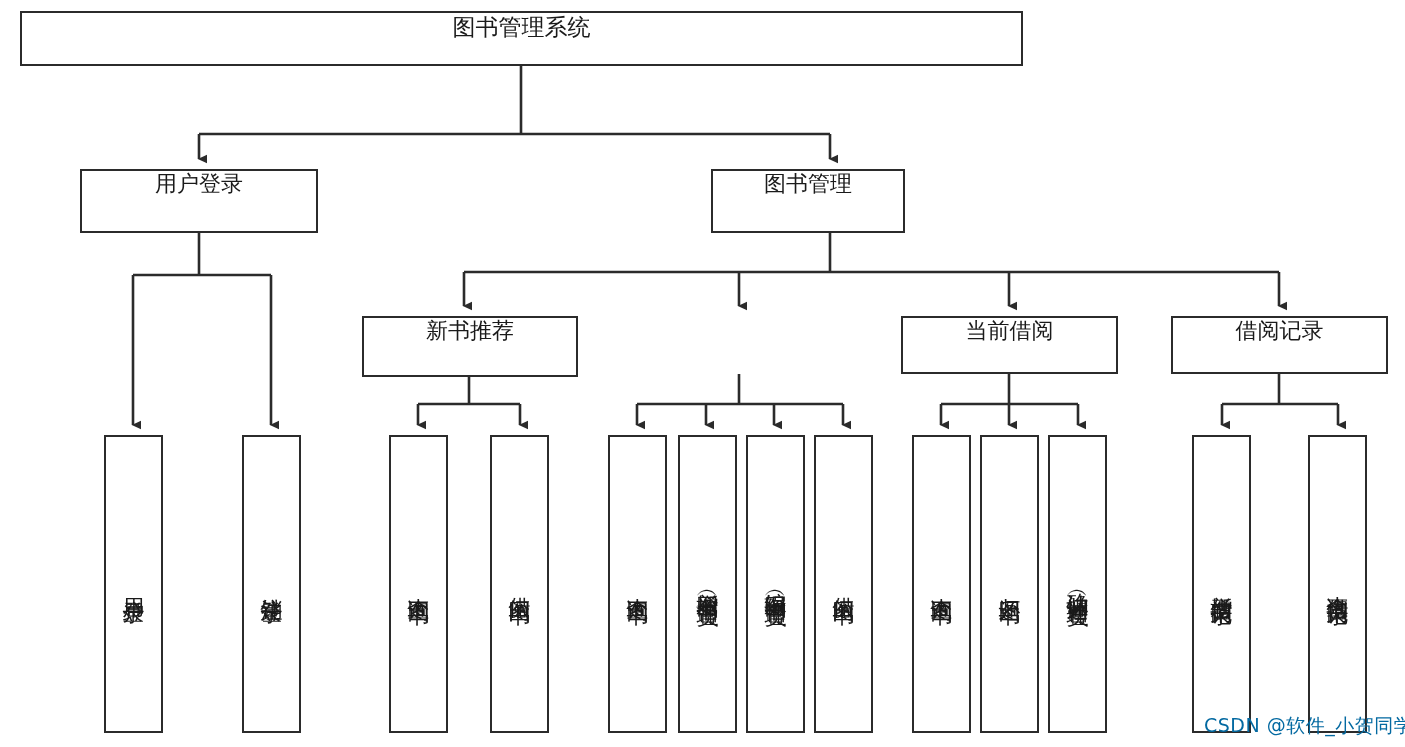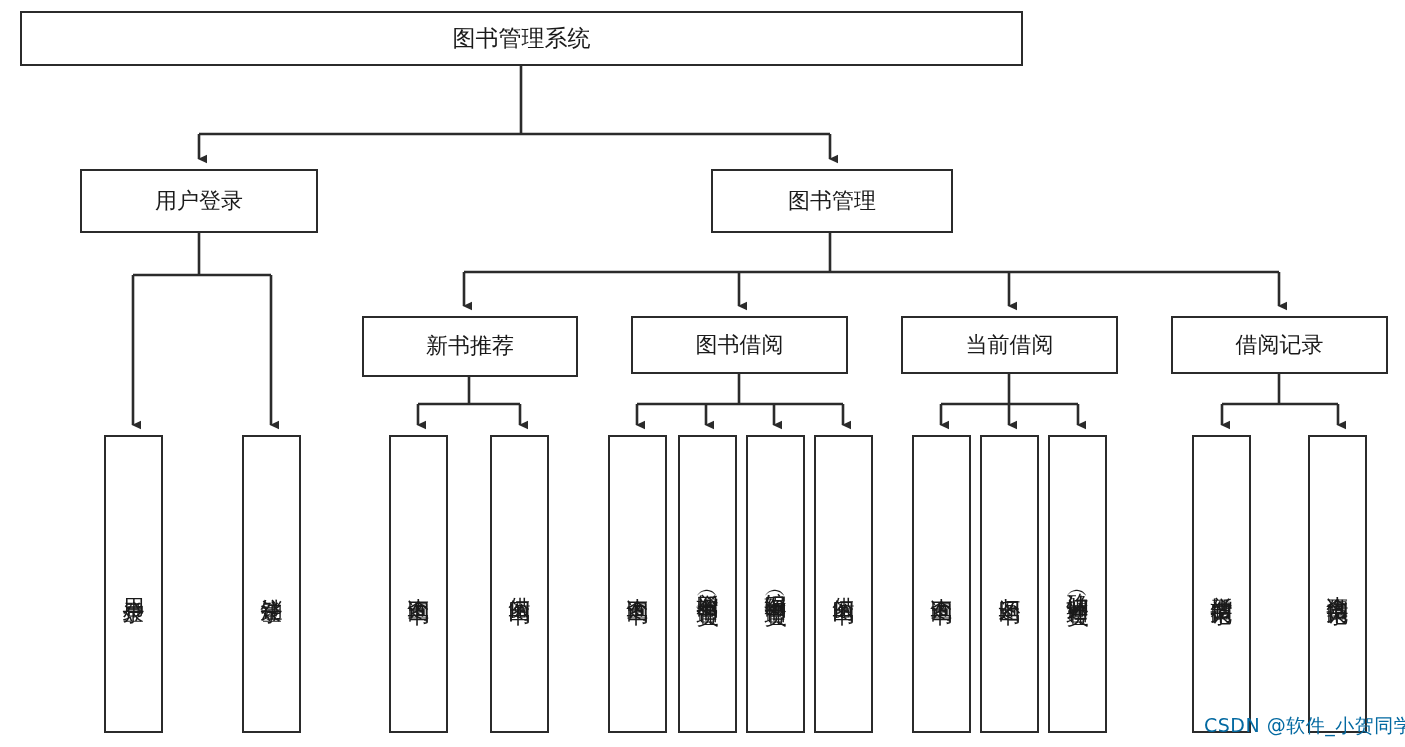--- a/index.html
+++ b/index.html
@@ -26,21 +26,21 @@
     width: 1405px;
     height: 747px;
     pointer-events: none;
   }
   .node {
     position: absolute;
     box-sizing: border-box;
     background: #ffffff;
     border: 2px solid #2b2b2b;
     display: flex;
-    align-items: center;
+    align-items: flex-start;
     justify-content: center;
     color: #1a1a1a;
   }
   .node .label {
     display: block;
     text-align: center;
     line-height: 1.22;
     white-space: pre-line;
   }
   .node.root .label { font-size: 23px; }
@@ -133,31 +133,28 @@
   </svg>
 
   <div class="node root" style="left:20px; top:11px; width:1003px; height:55px;">
     <span class="label">图书管理系统</span>
   </div>
 
   <div class="node lvl2" style="left:80px; top:169px; width:238px; height:64px;">
     <span class="label">用户登录</span>
   </div>
 
-  <div class="node lvl2" style="left:711px; top:169px; width:242px; height:64px;">
+  <div class="node lvl2" style="left:711px; top:169px; width:194px; height:64px;">
     <span class="label">图书管理</span>
   </div>
 
   <div class="node lvl3" style="left:362px; top:316px; width:216px; height:61px;">
     <span class="label">新书推荐</span>
   </div>
 
-  <div class="node lvl3" style="left:631px; top:316px; width:217px; height:58px;">
-    <span class="label">图书借阅</span>
-  </div>
 
   <div class="node lvl3" style="left:1171px; top:316px; width:217px; height:58px;">
     <span class="label">借阅记录</span>
   </div>
 
   <div class="node lvl3" style="left:901px; top:316px; width:217px; height:58px;">
     <span class="label">当前借阅</span>
   </div>
 
   <div class="node leaf mid" style="left:104px; top:435px; width:59px; height:298px;">

